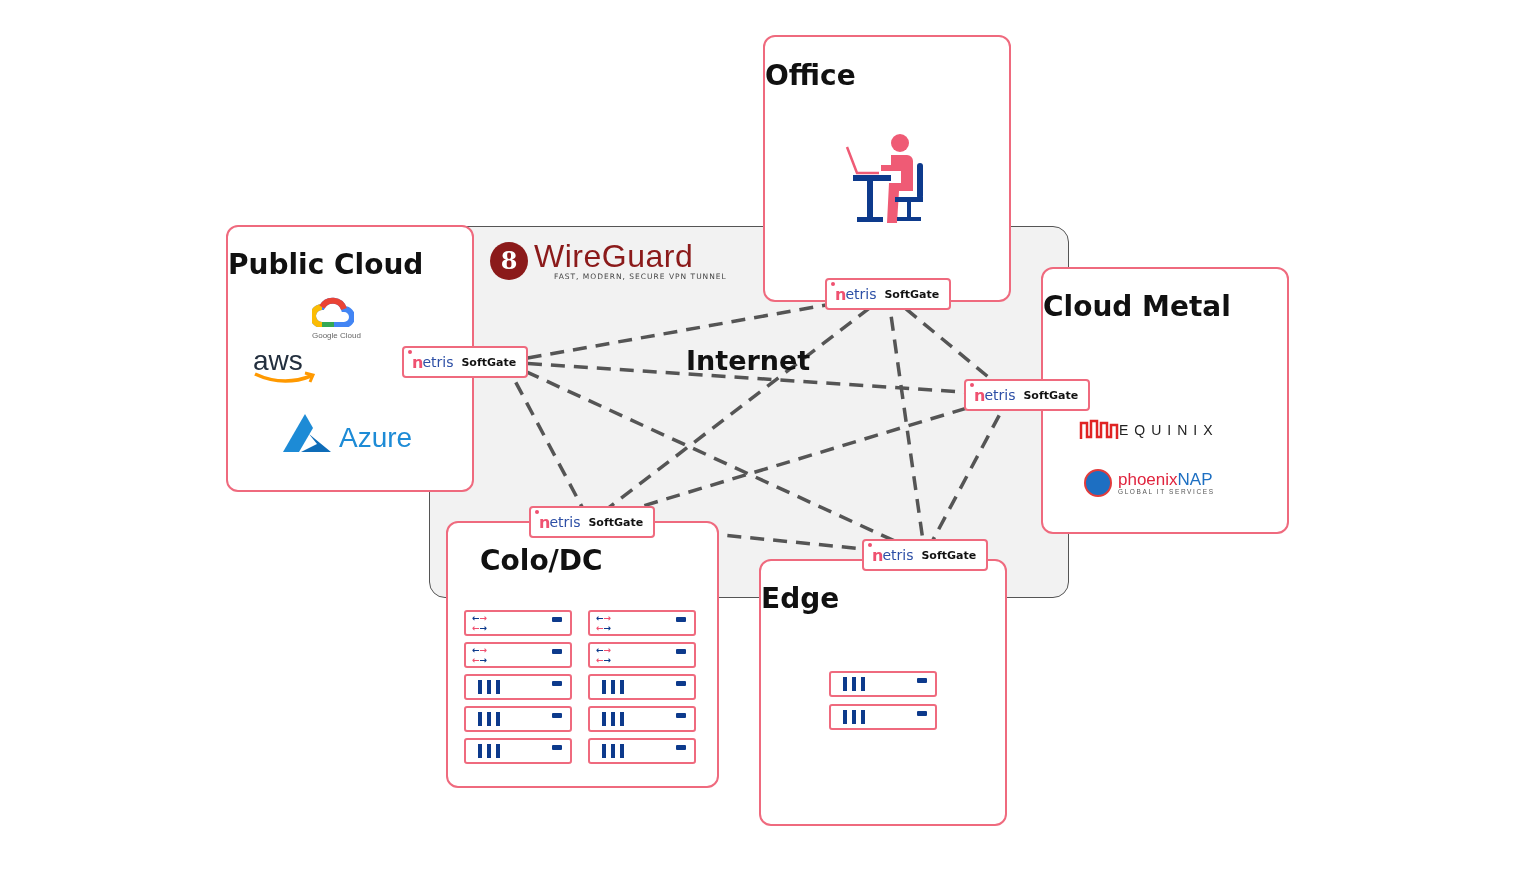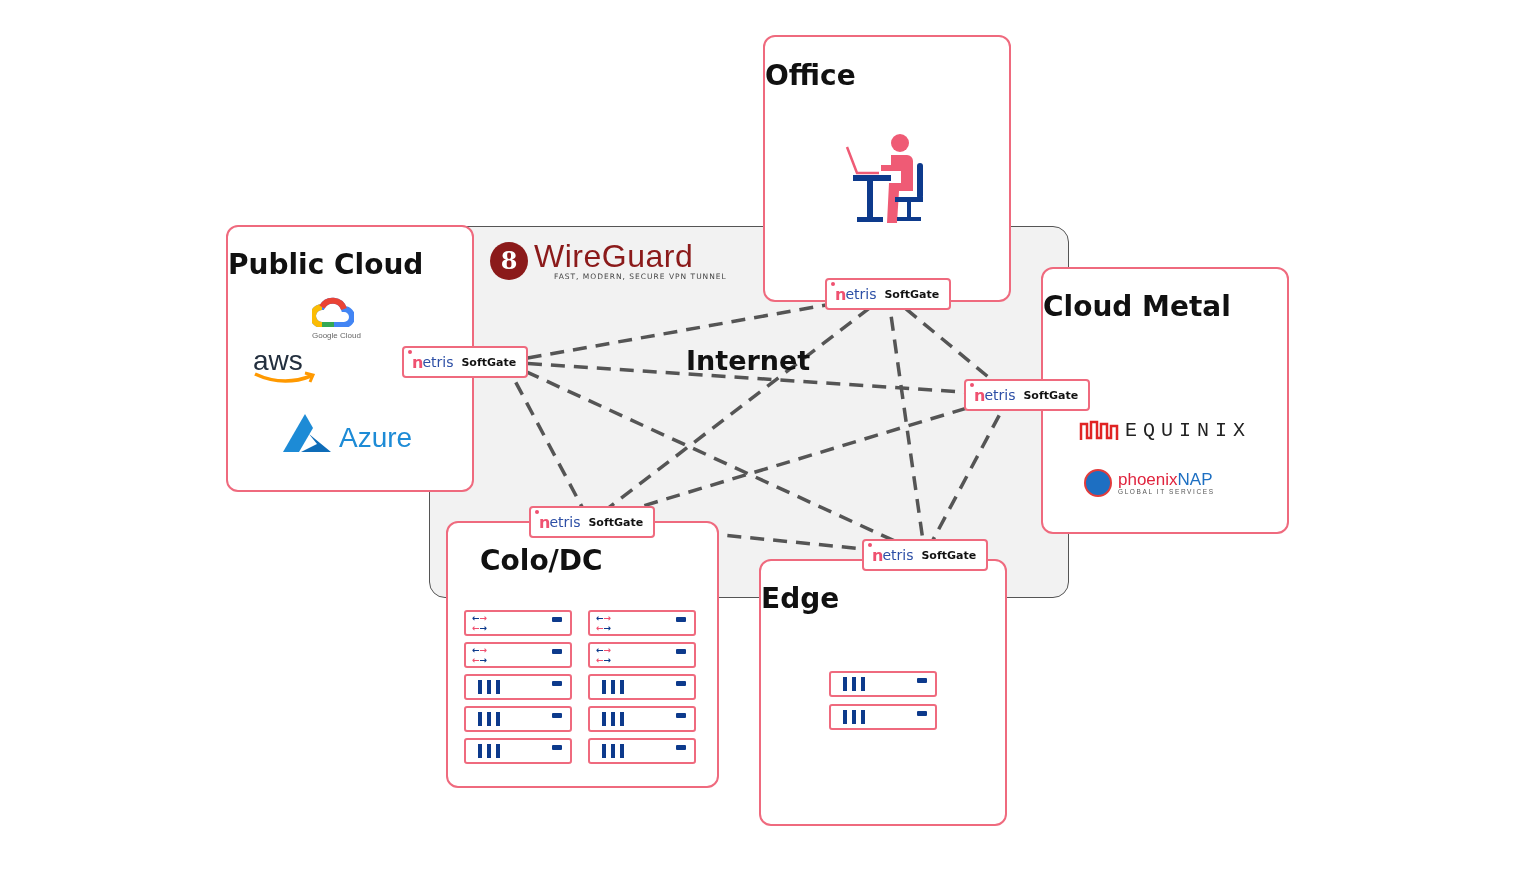--- a/index.html
+++ b/index.html
@@ -25,21 +25,21 @@
   .wg-circle { width:38px; height:38px; border-radius:50%; background:#8b1a1a; color:#fff; font-weight:bold; font-size:24px; display:flex; align-items:center; justify-content:center; font-family:"DejaVu Serif", serif; }
   .wg-text { margin-left:6px; }
   .wg-name { color:#8b1a1a; font-size:32px; line-height:32px; font-family:Liberation Sans, sans-serif; letter-spacing:0.5px; }
   .wg-tag { color:#444; font-size:7.5px; letter-spacing:1px; font-family:"DejaVu Sans", sans-serif; margin-left:20px; }
   .aws { left:253px; top:345px; font-size:28px; color:#232f3e; font-family:"Liberation Sans", sans-serif; }
   .azure { left:283px; top:414px; display:flex; align-items:flex-end; }
   .azure-text { color:#1d8bd6; font-size:28px; font-family:"Liberation Sans", sans-serif; margin-left:6px; }
   .gc { left:312px; top:295px; text-align:left; width:60px; }
   .gc-text { font-size:8px; color:#666; font-family:"Liberation Sans", sans-serif; }
   .equinix { left:1079px; top:419px; display:flex; align-items:center; }
-  .equinix-text { font-size:20px; letter-spacing:6px; color:#222; font-family:Liberation Mono, monospace; margin-left:6px; }
+  .equinix-text { font-size:14px; letter-spacing:6px; color:#222; font-family:Liberation Sans, sans-serif; }
   .phx { left:1084px; top:469px; display:flex; align-items:center; }
   .phx-globe { width:28px; height:28px; border-radius:50%; background:#1d6fc2; border:2px solid #e23c3c; box-sizing:border-box; }
   .phx-name { font-size:17px; line-height:16px; font-family:"Liberation Sans", sans-serif; }
   .phx-tag { font-size:6.5px; letter-spacing:1.6px; color:#555; font-family:"Liberation Sans", sans-serif; }
 </style>
 </head>
 <body>
 
 <div class="abs internet-box"></div>
 <div class="abs wg-logo">

